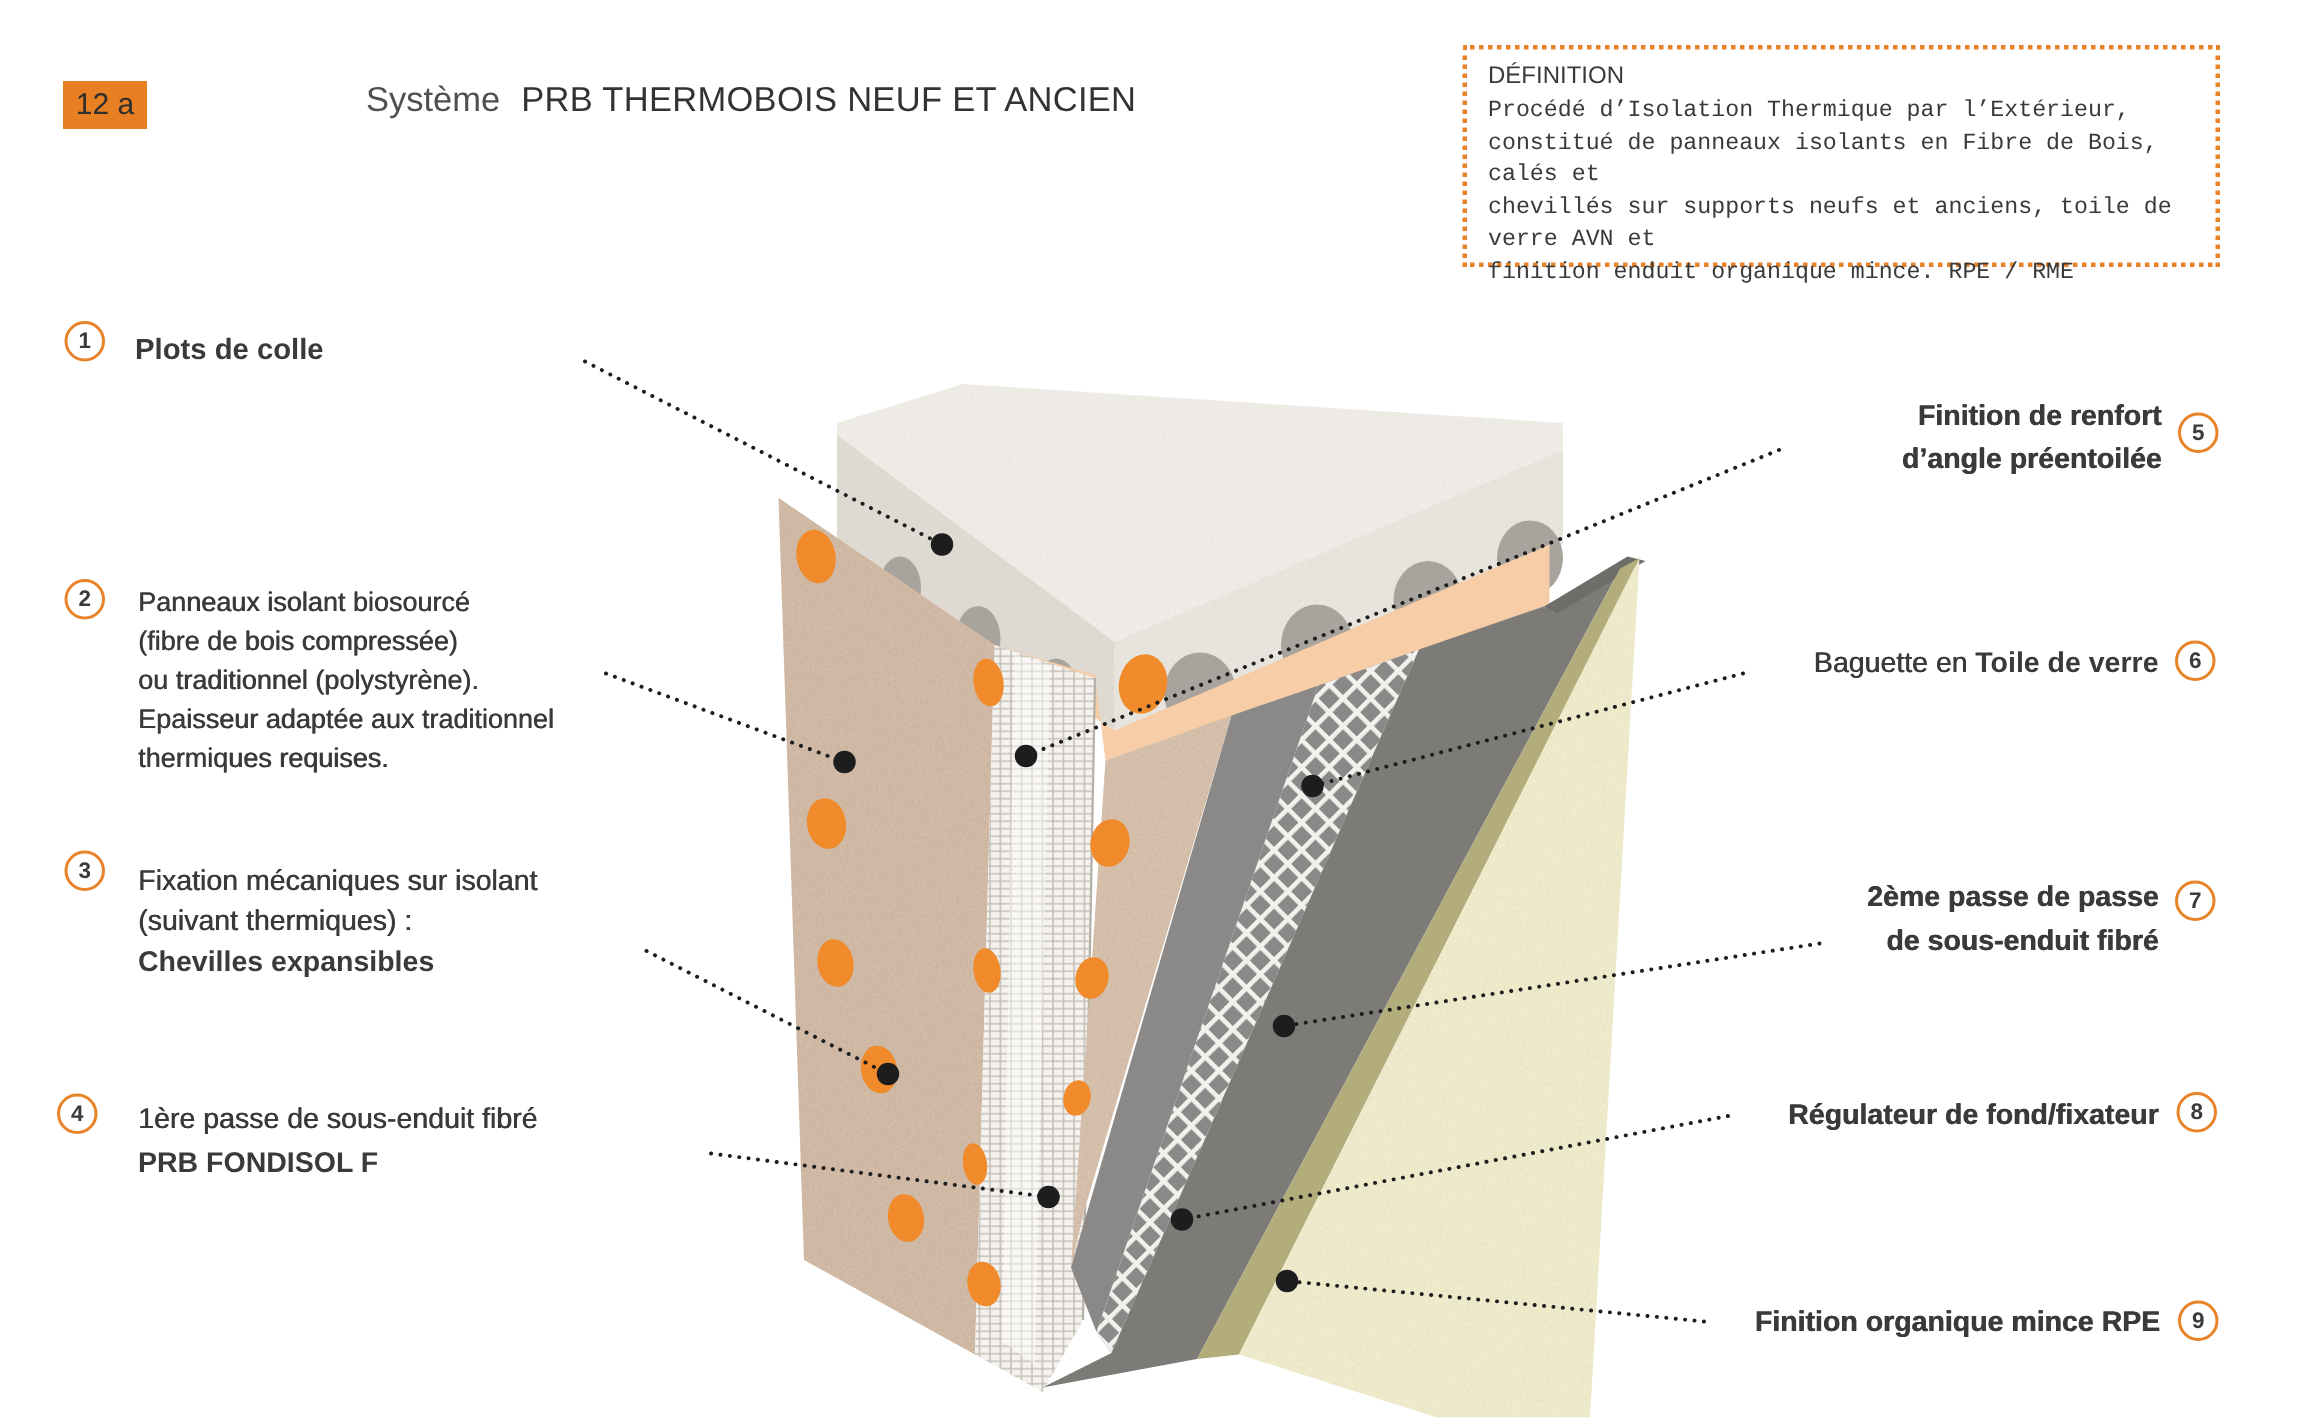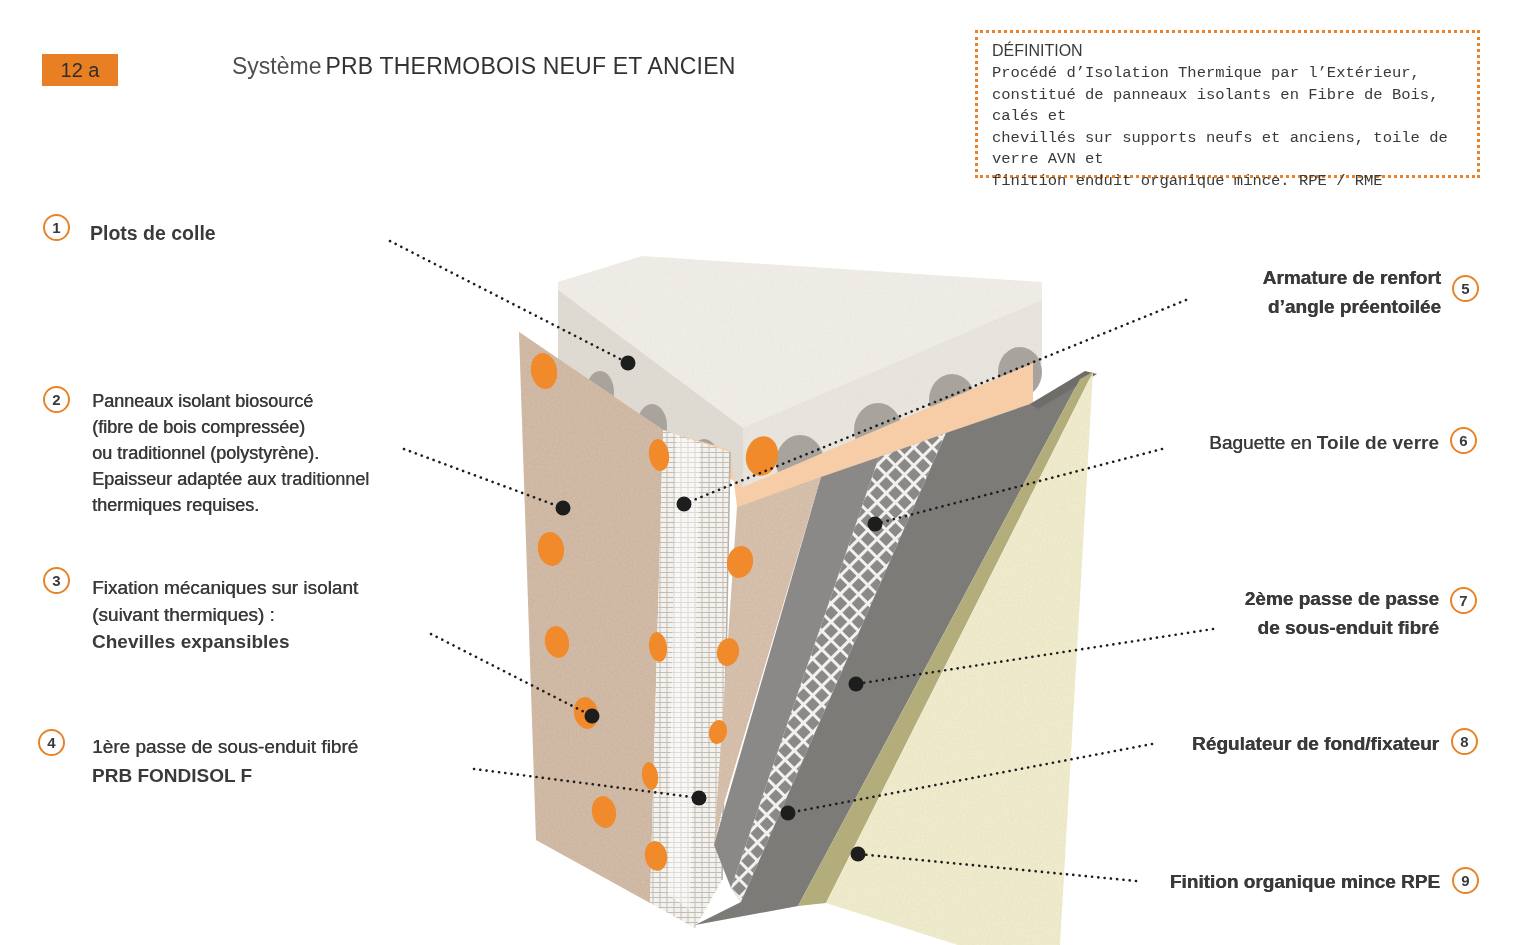--- a/index.html
+++ b/index.html
@@ -5,26 +5,26 @@
   html,body{margin:0;padding:0;}
   body{
     width:1536px;height:945px;position:relative;overflow:hidden;
     background:#ffffff;
     font-family:"Liberation Sans","DejaVu Sans",sans-serif;
     color:#3a3a3a;
   }
   .abs{position:absolute;}
   
   .badge{
-    left:42px;top:54px;width:76px;height:32px;
+    left:42px;top:54px;width:56px;height:32px;
     background:#e87f22;color:#2e2e2e;
     display:flex;align-items:center;justify-content:center;
     font-size:20px;
   }
-  .titlebar{left:232px;top:53px;display:flex;gap:4px;align-items:flex-end;}
+  .titlebar{left:244px;top:53px;display:flex;gap:14px;align-items:flex-end;}
   .title-prefix{font-size:23px;color:#4f4f4f;}
   .title-main{font-size:23px;font-weight:normal;color:#333;letter-spacing:.2px;}
   
   .defbox{
     left:975px;top:30px;width:505px;height:148px;box-sizing:border-box;
     border:3px dotted #e8832a;padding:9px 14px;
   }
   .def-head{font-size:16px;font-weight:normal;margin-bottom:3px;}
   .def-line{font-size:15.5px;line-height:21.5px;font-family:Liberation Mono, monospace;}
   
@@ -197,21 +197,21 @@
 </div>
 
 <div class="num" style="left:38px;top:729px;">4</div>
 <div class="ctext" style="left:92px;top:732px;line-height:29px;">
   <div class="md">1ère passe de sous-enduit fibré</div>
   <div class="bold">PRB FONDISOL F</div>
 </div>
 
 <div class="num" style="left:1452px;top:275px;">5</div>
 <div class="ctext right" style="right:95px;top:263px;width:320px;line-height:29px;">
-  <div class="md bold">Armature de renfort</div>
+  <div class="md bold">Finition de renfort</div>
   <div class="md bold">d’angle préentoilée</div>
 </div>
 
 <div class="num" style="left:1450px;top:427px;">6</div>
 <div class="ctext right" style="right:97px;top:429px;width:400px;">
   <span class="md">Baguette en </span><span class="bold">Toile de verre</span>
 </div>
 
 <div class="num" style="left:1450px;top:587px;">7</div>
 <div class="ctext right" style="right:97px;top:584px;width:320px;line-height:29px;">

